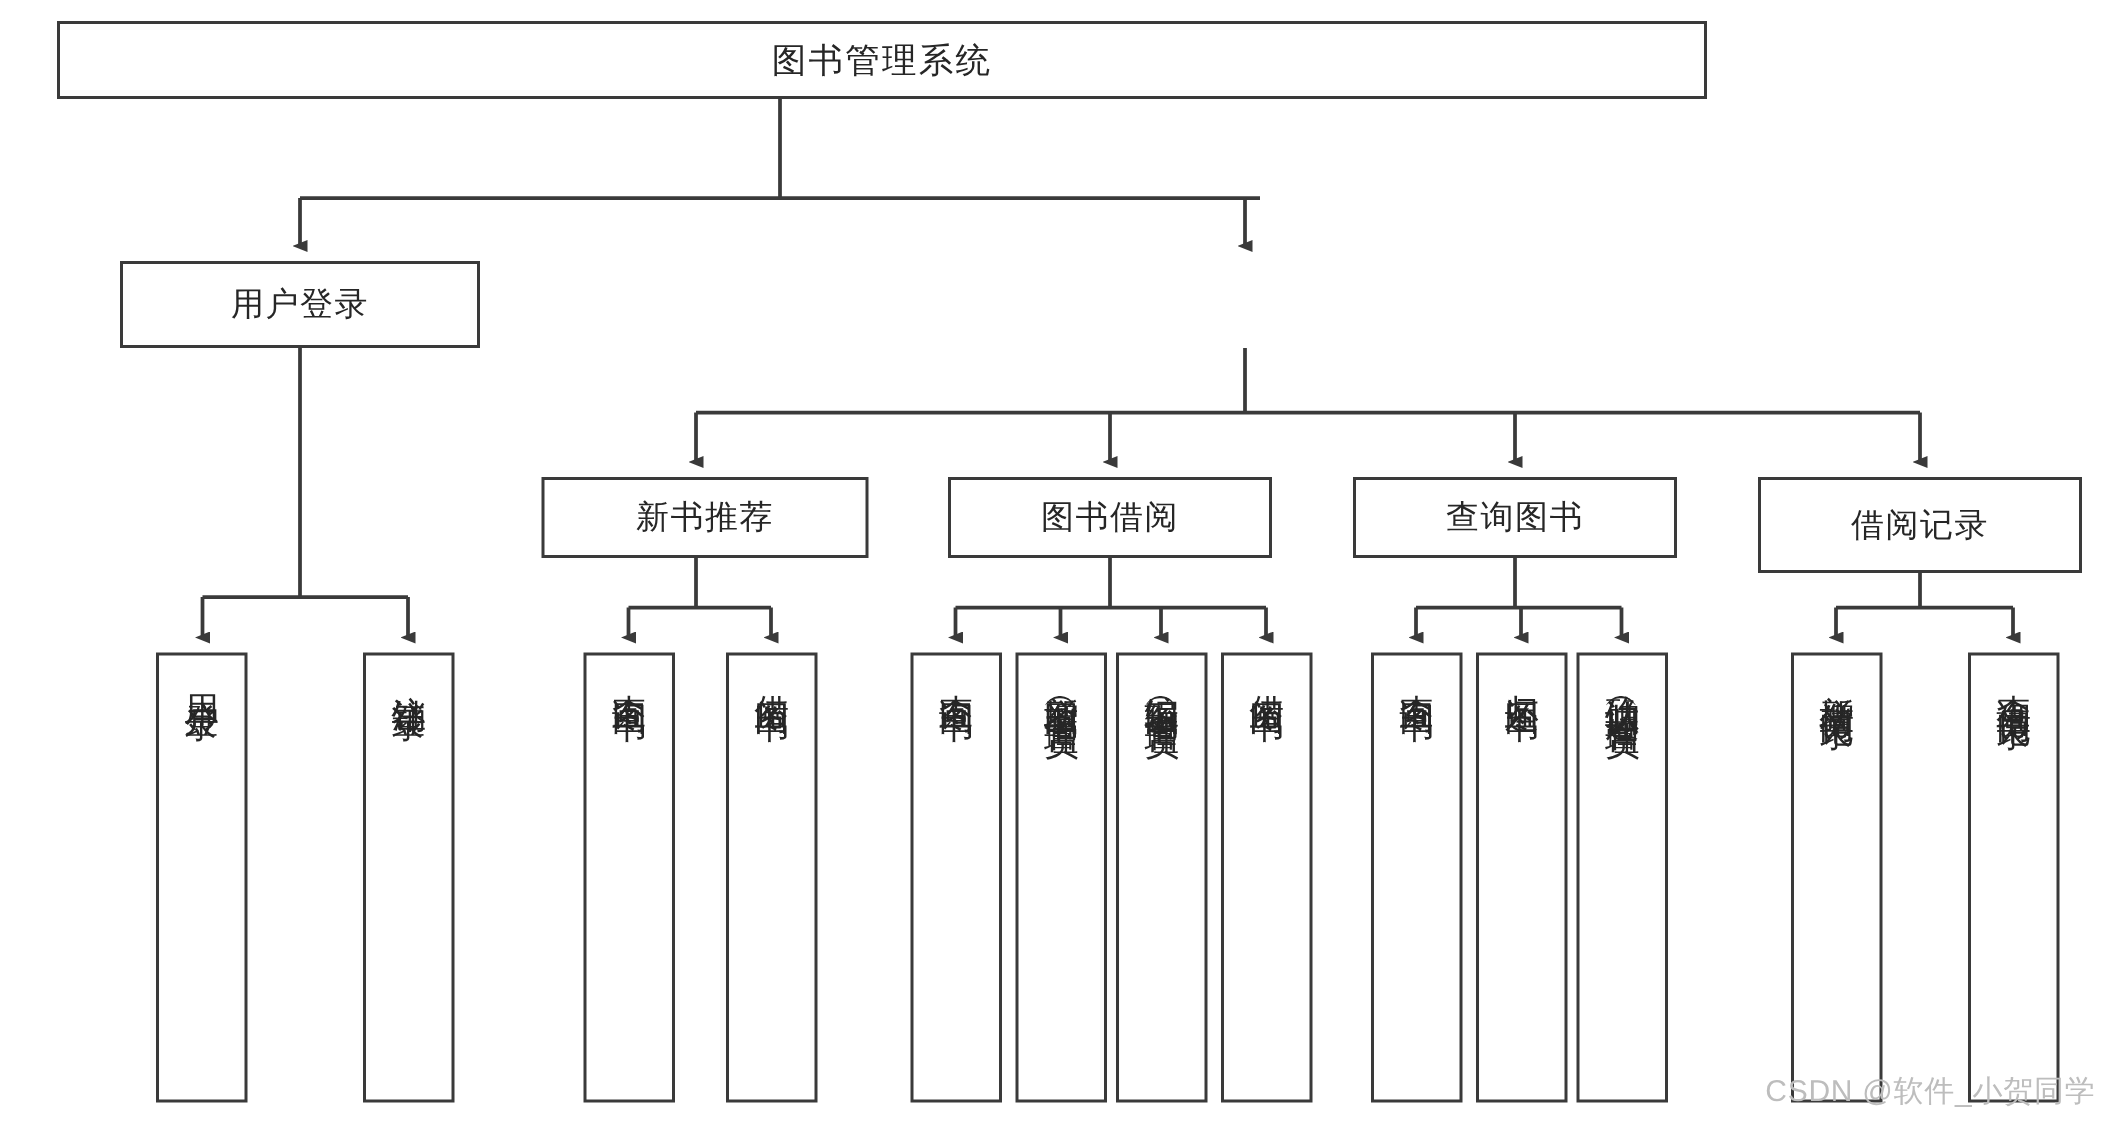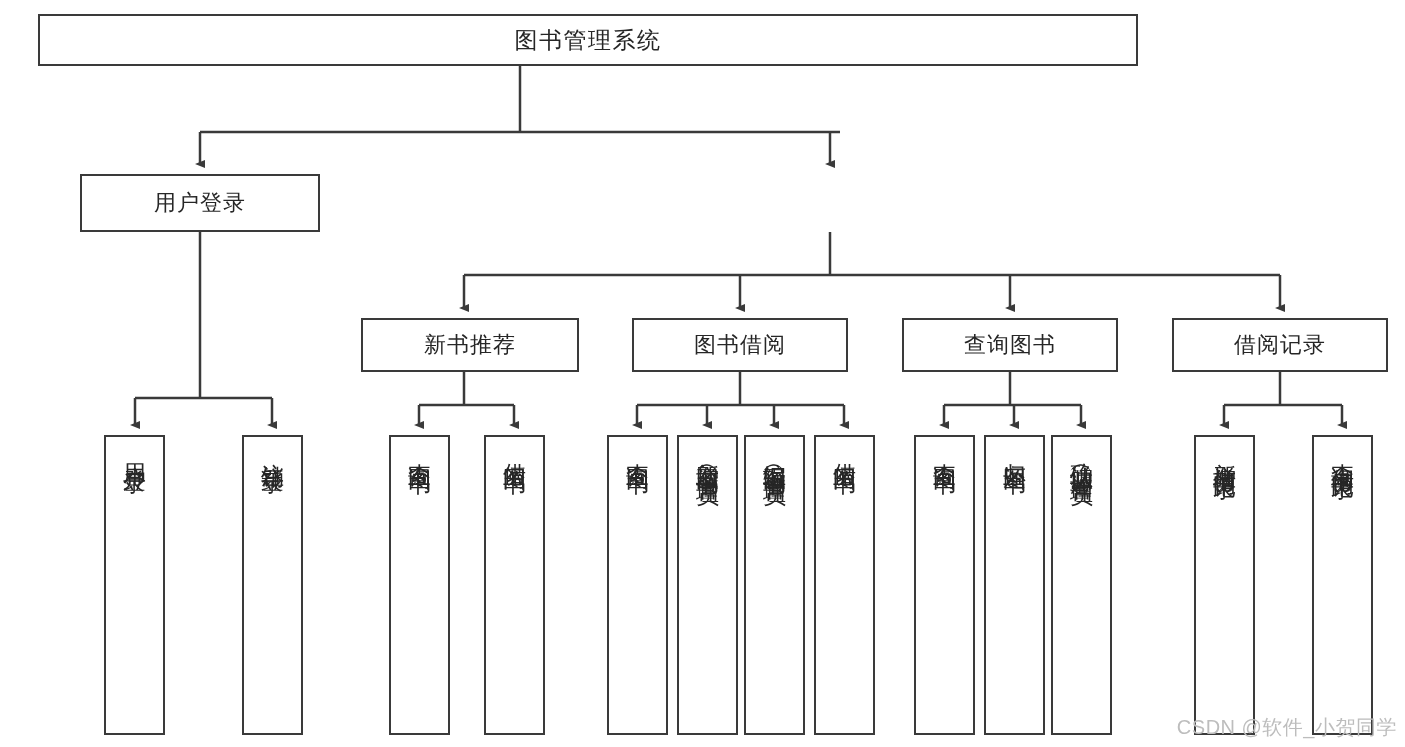--- a/index.html
+++ b/index.html
@@ -145,21 +145,21 @@
 
   <div class="node horiz" id="n-l3-1" style="left: 632px; top: 318px; width: 216px; height: 54px;">
     <span class="node-label">图书借阅</span>
   </div>
   <div class="node horiz" id="n-l3-0" style="left: 361px; top: 318px; width: 218px; height: 54px;">
     <span class="node-label">新书推荐</span>
   </div>
   <div class="node horiz" id="n-l3-2" style="left: 902px; top: 318px; width: 216px; height: 54px;">
     <span class="node-label">查询图书</span>
   </div>
-  <div class="node horiz" id="n-l3-3" style="left: 1172px; top: 318px; width: 216px; height: 54px;">
+  <div class="node horiz" id="n-l3-3" style="left: 1172px; top: 318px; width: 216px; height: 64px;">
     <span class="node-label">借阅记录</span>
   </div>
 
   <div class="node vert" id="n-leaf-0" style="left: 104px; top: 435px; width: 61px; height: 300px;">
     <span class="node-label">用户登录</span>
   </div>
   <div class="node vert" id="n-leaf-1" style="left: 242px; top: 435px; width: 61px; height: 300px;">
     <span class="node-label">注销登录</span>
   </div>
   <div class="node vert" id="n-leaf-2" style="left: 389px; top: 435px; width: 61px; height: 300px;">

